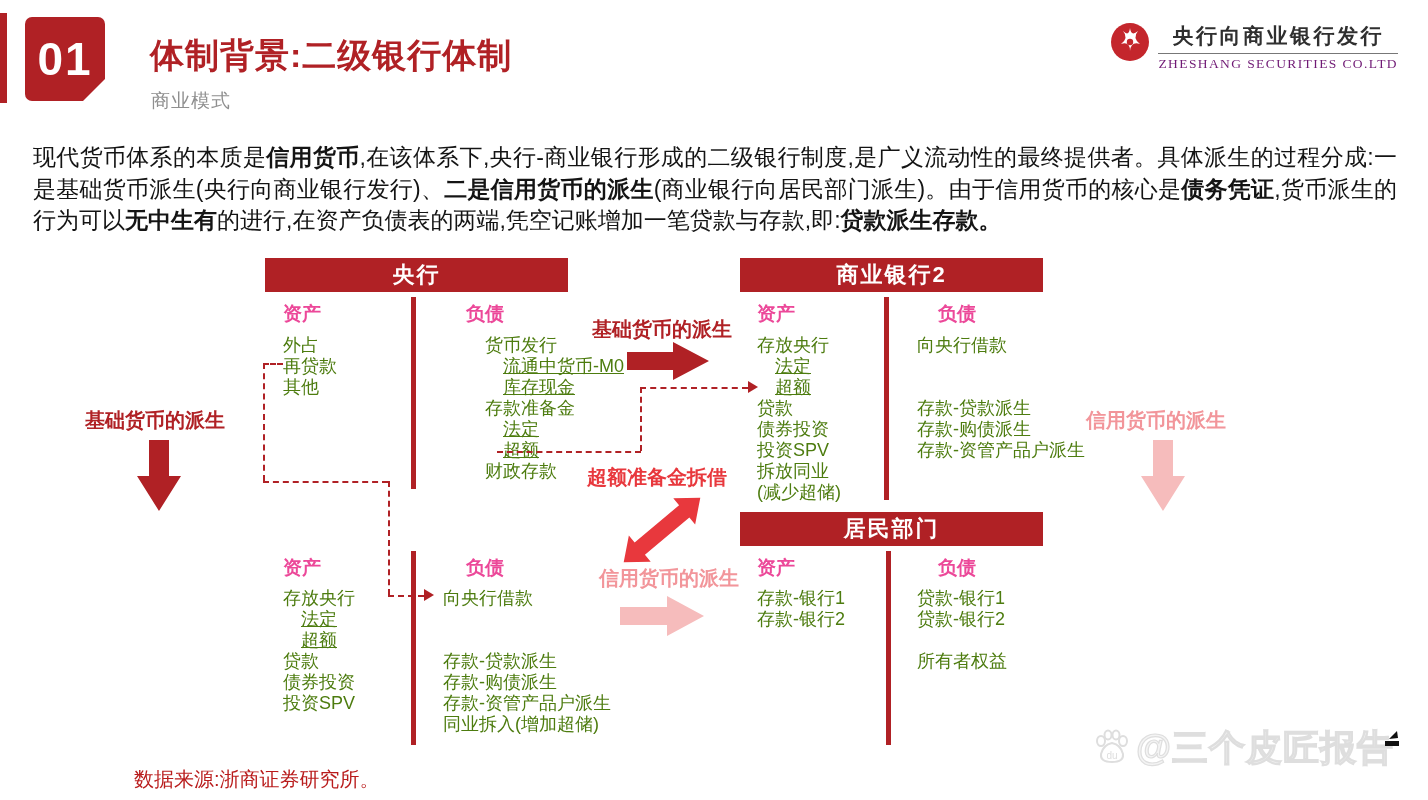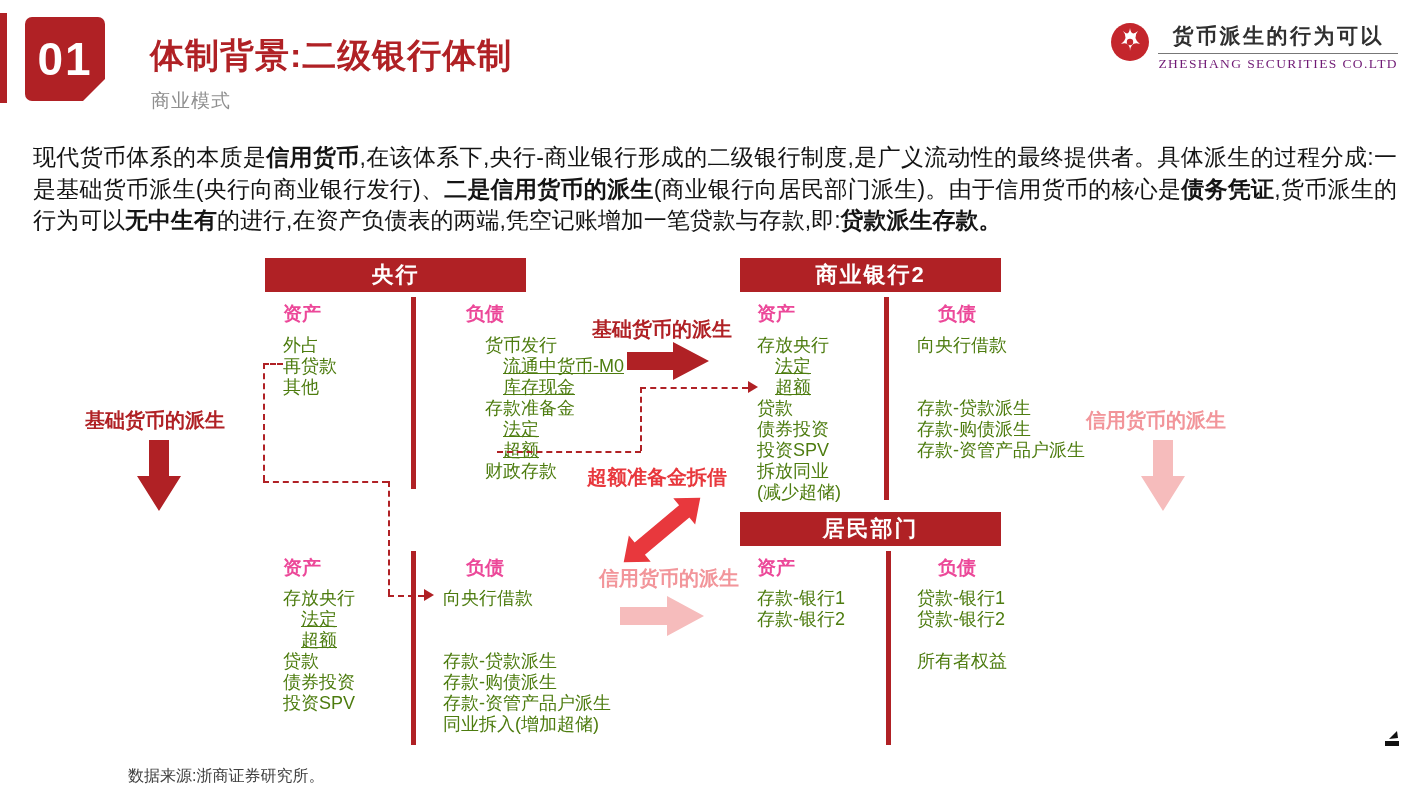--- a/index.html
+++ b/index.html
@@ -26,40 +26,40 @@
   .logo-cn{font-family:"Liberation Serif",serif;font-size:21px;font-weight:bold;color:#2f2f2f;
            letter-spacing:2.5px;white-space:nowrap;padding-bottom:3px;border-bottom:1px solid #777;}
   .logo-en{font-family:"Liberation Serif",serif;font-size:13.5px;color:#701a75;letter-spacing:1.4px;padding-top:2px;white-space:nowrap;}
 
   
   .intro{position:absolute;left:33px;top:142px;width:1364px;font-size:23px;line-height:31.5px;
          text-align:justify;color:#141414;}
   .intro strong{font-weight:bold;}
 
   
-  .acct-h{position:absolute;width:261px;height:34px;background:var(--dark-red);color:#fff;
+  .acct-h{position:absolute;width:303px;height:34px;background:var(--dark-red);color:#fff;
           font-size:22px;font-weight:bold;text-align:center;line-height:34px;letter-spacing:2px;z-index:2;}
   .vline{position:absolute;width:5px;background:var(--dark-red);z-index:1;}
   .colh{position:absolute;font-size:19px;font-weight:bold;color:#ec4899;white-space:nowrap;z-index:3;}
   .items{position:absolute;font-size:18px;line-height:21px;color:#4d7c0f;white-space:nowrap;z-index:3;}
   .items .ind{padding-left:18px;text-decoration:underline;}
 
   .flow-label{position:absolute;font-size:20px;font-weight:bold;white-space:nowrap;z-index:4;}
   .c-dark{color:var(--dark-red);}
   .c-bright{color:var(--bright-red);}
   .c-pink{color:var(--pink-text);}
   .arrow{position:absolute;z-index:4;line-height:0;}
 
   .dash-h{position:absolute;border-top:2px dashed var(--dark-red);z-index:6;}
   .dash-v{position:absolute;border-left:2px dashed var(--dark-red);z-index:6;}
   .tri-r{position:absolute;width:0;height:0;border-top:6px solid transparent;
          border-bottom:6px solid transparent;border-left:10px solid var(--dark-red);z-index:6;}
 
   
-  .source{position:absolute;left:128px;top:766px;font-size:16px;color:#404040;}
+  .source{position:absolute;left:134px;top:766px;font-size:20px;color:#b91c1c;}
   .watermark{position:absolute;left:1092px;top:724px;display:flex;align-items:center;gap:4px;z-index:8;}
   .wm-text{font-size:36px;font-weight:bold;letter-spacing:1px;color:#f4f4f4;
            -webkit-text-stroke:1.2px #dedede;white-space:nowrap;}
   .cursor{position:absolute;left:1381px;top:729px;z-index:9;}
 </style>
 </head>
 <body>
 
 <div class="page">
 
@@ -71,21 +71,21 @@
   <h1 class="page-title">体制背景:二级银行体制</h1>
   <div class="page-subtitle">商业模式</div>
 
   <div class="logo">
     <svg width="40" height="40" viewBox="0 0 40 40">
       <circle cx="20" cy="20" r="19" fill="#C4262C"></circle>
       <path d="M13 9 q6 7 -2 13 q9 -3 9 7 q1 -10 10 -7 q-8 -6 -2 -13 q-7 6 -8 -3 q-1 9 -7 3 Z" fill="#fff"></path>
       <circle cx="20" cy="20" r="3.2" fill="#C4262C"></circle>
     </svg>
     <div class="logo-text">
-      <div class="logo-cn">货币派生的行为可以</div>
+      <div class="logo-cn">央行向商业银行发行</div>
       <div class="logo-en">ZHESHANG SECURITIES CO.LTD</div>
     </div>
   </div>
 
   <p class="intro"><span>现代货币体系的本质是</span><strong>信用货币</strong><span>,在该体系下,央行-商业银行形成的二级银行制度,是广义流动性的最终提供者。具体派生的过程分成:一是基础货币派生(央行向商业银行发行)、</span><strong>二是信用货币的派生</strong><span>(商业银行向居民部门派生)。由于信用货币的核心是</span><strong>债务凭证</strong><span>,货币派生的行为可以</span><strong>无中生有</strong><span>的进行,在资产负债表的两端,凭空记账增加一笔贷款与存款,即:</span><strong>贷款派生存款。</strong></p>
 
   <div class="acct-h" style="left:265px;top:258px;">央行</div>
   <div class="acct-h" style="left:740px;top:258px;">商业银行2</div>
   <div class="acct-h" style="left:740px;top:512px;">居民部门</div>
 
@@ -204,20 +204,33 @@
   <div class="dash-h" style="left:388px;top:595px;width:36px;"></div>
   <div class="tri-r" style="left:424px;top:589px;"></div>
 
   <div class="dash-h" style="left:497px;top:451px;width:144px;"></div>
   <div class="dash-v" style="left:640px;top:387px;height:64px;"></div>
   <div class="dash-h" style="left:640px;top:387px;width:108px;"></div>
   <div class="tri-r" style="left:748px;top:381px;"></div>
 
   <div class="source">数据来源:浙商证券研究所。</div>
 
+  <div class="watermark">
+    <svg width="40" height="40" viewBox="0 0 40 40">
+      <g fill="none" stroke="#dedede" stroke-width="2">
+        <ellipse cx="9" cy="12" rx="4" ry="5"></ellipse>
+        <ellipse cx="31" cy="12" rx="4" ry="5"></ellipse>
+        <ellipse cx="16" cy="6" rx="3.5" ry="4.5"></ellipse>
+        <ellipse cx="24" cy="6" rx="3.5" ry="4.5"></ellipse>
+        <path d="M20 14 q9 2 11 11 q1 8 -11 8 q-12 0 -11 -8 q2 -9 11 -11 Z"></path>
+      </g>
+      <text x="20" y="30" text-anchor="middle" font-size="10" fill="#dedede" font-family="Liberation Sans, sans-serif">du</text>
+    </svg>
+    <span class="wm-text">@三个皮匠报告</span>
+  </div>
 
   <div class="cursor">
     <svg width="22" height="26" viewBox="0 0 22 26">
       <path d="M8 10 L16 2 L17 9 Z" fill="#111"></path>
       <rect x="4" y="12" width="14" height="5" fill="#111"></rect>
     </svg>
   </div>
 
 </div>
 

